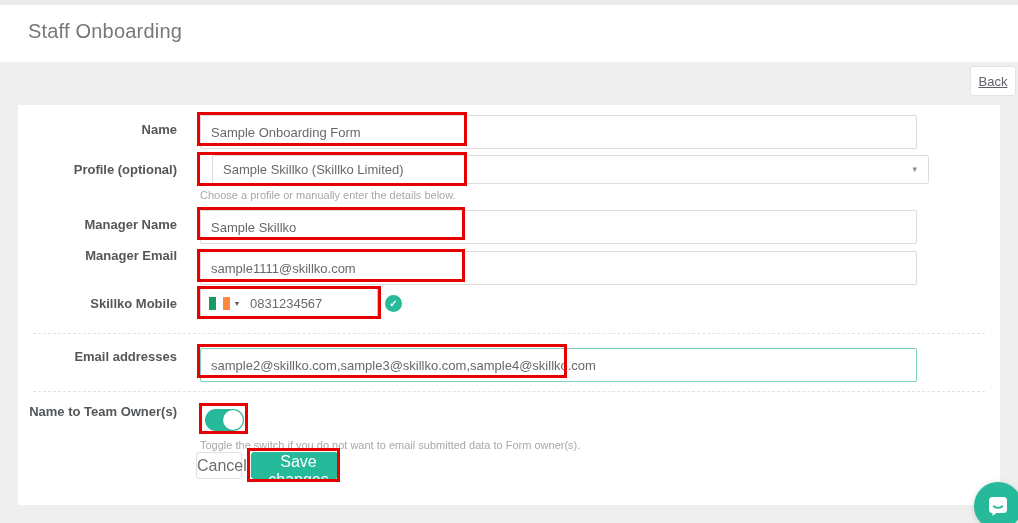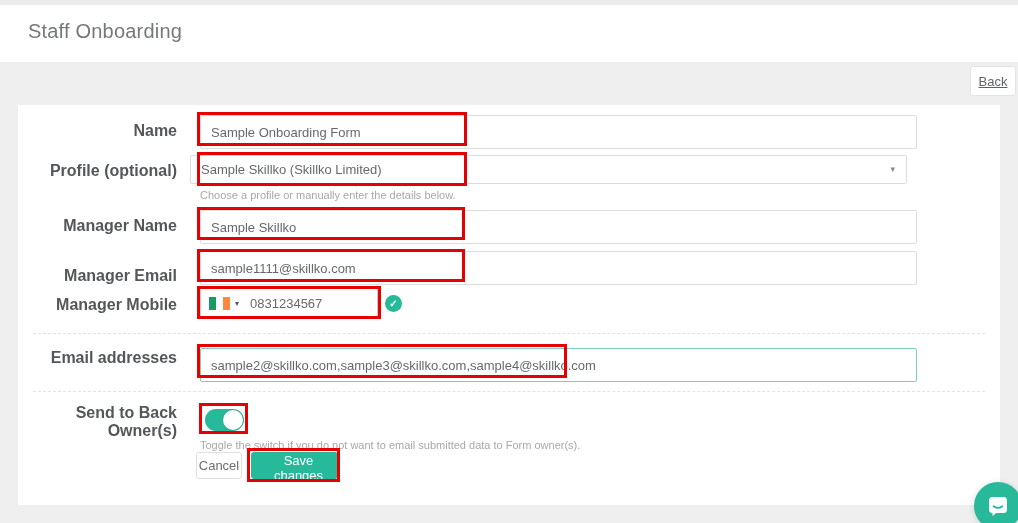--- a/index.html
+++ b/index.html
@@ -10,45 +10,45 @@
   .top-strip { position:absolute; left:0; top:0; width:1018px; height:5px; background:#ececec; }
 
   .page-title { position:absolute; left:28px; top:20px; font-size:20px; color:#75787b; font-weight:400; letter-spacing:0.2px; }
 
   .content-band { position:absolute; left:0; top:62px; width:1018px; height:461px; background:#efefef; }
 
   .back-btn { position:absolute; left:970px; top:66px; width:46px; height:30px; background:#fff; border:1px solid #e4e4e4; border-radius:3px; font-size:13px; color:#5f6368; font-family:"Liberation Sans",sans-serif; cursor:pointer;text-decoration:underline; }
 
   .card { position:absolute; left:18px; top:105px; width:982px; height:400px; background:#fff; }
 
-  .lbl { position:absolute; left:0; width:159px; text-align:right; font-size:16px; font-weight:bold; color:#54575a; }
+  .lbl { position:absolute; left:0; width:159px; text-align:right; font-size:13px; font-weight:bold; color:#54575a; }
 
   .inp { position:absolute; left:182px; width:717px; height:29px; border:1px solid #ddd; border-radius:2px; padding:16px 10px; font-size:13px; color:#66696b; font-family:"Liberation Sans",sans-serif; background:#fff; }
 
   .help { position:absolute; left:182px; font-size:11px; color:#a8a8a8;text-align:center; }
 
-  .select-box { position:absolute; left:172px; width:717px; height:29px; border:1px solid #ddd; border-radius:2px; background:#fff; font-size:13px; color:#66696b; display:flex; align-items:center; padding:0 10px; cursor:pointer; }
+  .select-box { position:absolute; left:194px; width:717px; height:29px; border:1px solid #ddd; border-radius:2px; background:#fff; font-size:13px; color:#66696b; display:flex; align-items:center; padding:0 10px; cursor:pointer; }
   .select-caret { position:absolute; right:11px; top:8px; font-size:9px; color:#888; }
 
   .phone-box { position:absolute; left:182px; top:183px; width:178px; height:31px; border:1px solid #ccc; border-radius:2px; background:#fff; display:flex; align-items:center; padding:0 8px; }
   .flag { display:inline-flex; width:21px; height:13px; overflow:hidden; }
   .flag span { width:7px; height:13px; display:inline-block; }
   .flag-caret { font-size:8px; color:#555; margin-left:5px; cursor:pointer; }
   .phone-num { font-size:13px; color:#66696b; margin-left:11px; }
 
   .check-badge { position:absolute; left:367px; top:190px; width:17px; height:17px; border-radius:50%; background:#26b99a; color:#fff; font-size:10px; font-weight:bold; display:flex; align-items:center; justify-content:center; }
 
   .dotted-sep { position:absolute; left:15px; right:15px; border-top:1px dashed #e3e3e3; }
 
   .email-inp { border:1px solid #7ccfbc; height:28px; }
 
   .toggle { position:absolute; left:187px; top:304px; width:39px; height:22px; border-radius:11px; background:#26b99a; cursor:pointer; }
   .toggle .knob { position:absolute; right:1px; top:1px; width:20px; height:20px; border-radius:50%; background:#fff; box-shadow:0 0 1px rgba(0,0,0,.25); }
 
-  .btn { position:absolute; top:347px; height:27px; border-radius:3px; font-size:13px; font-family:"Liberation Sans",sans-serif; cursor:pointer; }
+  .btn { position:absolute; top:347px; height:27px; border-radius:3px; font-size:16px; font-family:"Liberation Sans",sans-serif; cursor:pointer; }
   .btn-cancel { left:178px; width:46px; background:#fff; border:1px solid #e0e0e0; color:#6b6f72; }
   .btn-save { left:233px; width:87px; background:#26b99a; border:1px solid #26b99a; color:#fff;padding-left:8px; }
 
   .annot { position:absolute; border:3px solid #e60000; pointer-events:none; }
 
   .chat-launcher { position:absolute; left:974px; top:482px; width:48px; height:48px; border-radius:50%; background:#26b99a; display:flex; align-items:center; justify-content:center; cursor:pointer; box-shadow:0 1px 6px rgba(0,0,0,.15); }
 </style>
 </head>
 <body>
 
@@ -70,43 +70,43 @@
     <div class="lbl" style="top:57px;">Profile (optional)</div>
     <div class="select-box" style="top:50px;">
       <span>Sample Skillko (Skillko Limited)</span>
       <span class="select-caret">▾</span>
     </div>
     <div class="help" style="top:84px;">Choose a profile or manually enter the details below.</div>
 
     <div class="lbl" style="top:112px;">Manager Name</div>
     <input class="inp" style="top: 105px;" value="Sample Skillko">
 
-    <div class="lbl" style="top:162px;">Manager Email</div>
+    <div class="lbl" style="top:143px;">Manager Email</div>
     <input class="inp" style="top: 146px;" value="sample1111@skillko.com">
 
-    <div class="lbl" style="top:191px;">Manager Mobile</div>
+    <div class="lbl" style="top:191px;">Skillko Mobile</div>
     <div class="phone-box">
       <span class="flag">
         <span style="background:#169b62;"></span>
           <span style="background:#ffffff;"></span>
           <span style="background:#ff883e;"></span>
       </span>
       <span class="flag-caret">▾</span>
       <span class="phone-num">0831234567</span>
     </div>
     <div class="check-badge">✓</div>
 
     <div class="dotted-sep" style="top:228px;"></div>
 
     <div class="lbl" style="top:244px;">Email addresses</div>
     <input class="inp email-inp" style="top: 243px;" value="sample2@skillko.com,sample3@skillko.com,sample4@skillko.com">
 
     <div class="dotted-sep" style="top:286px;"></div>
 
-    <div class="lbl" style="top:299px;">Send to Back Owner(s)</div>
+    <div class="lbl" style="top:299px;">Name to Team Owner(s)</div>
     <div class="toggle">
       <span class="knob"></span>
     </div>
     <div class="help" style="top:334px;">Toggle the switch if you do not want to email submitted data to Form owner(s).</div>
 
     <button class="btn btn-cancel">Cancel</button>
     <button class="btn btn-save">Save changes</button>
 
   </div>
 

